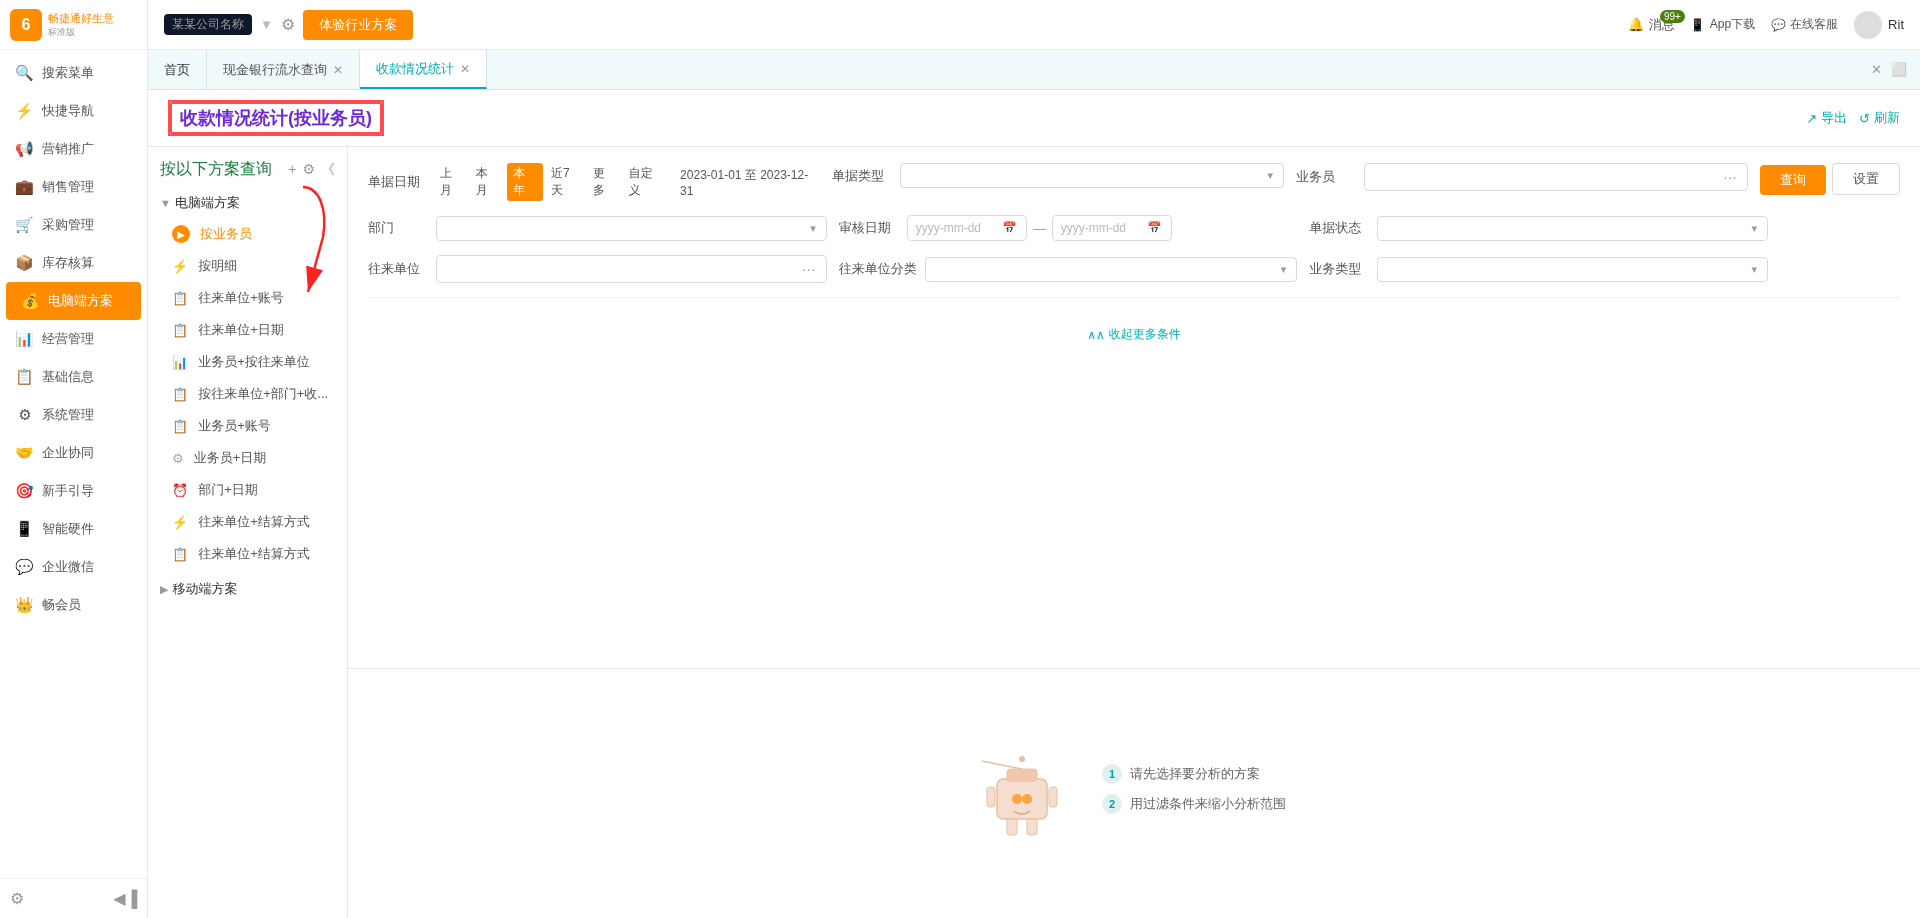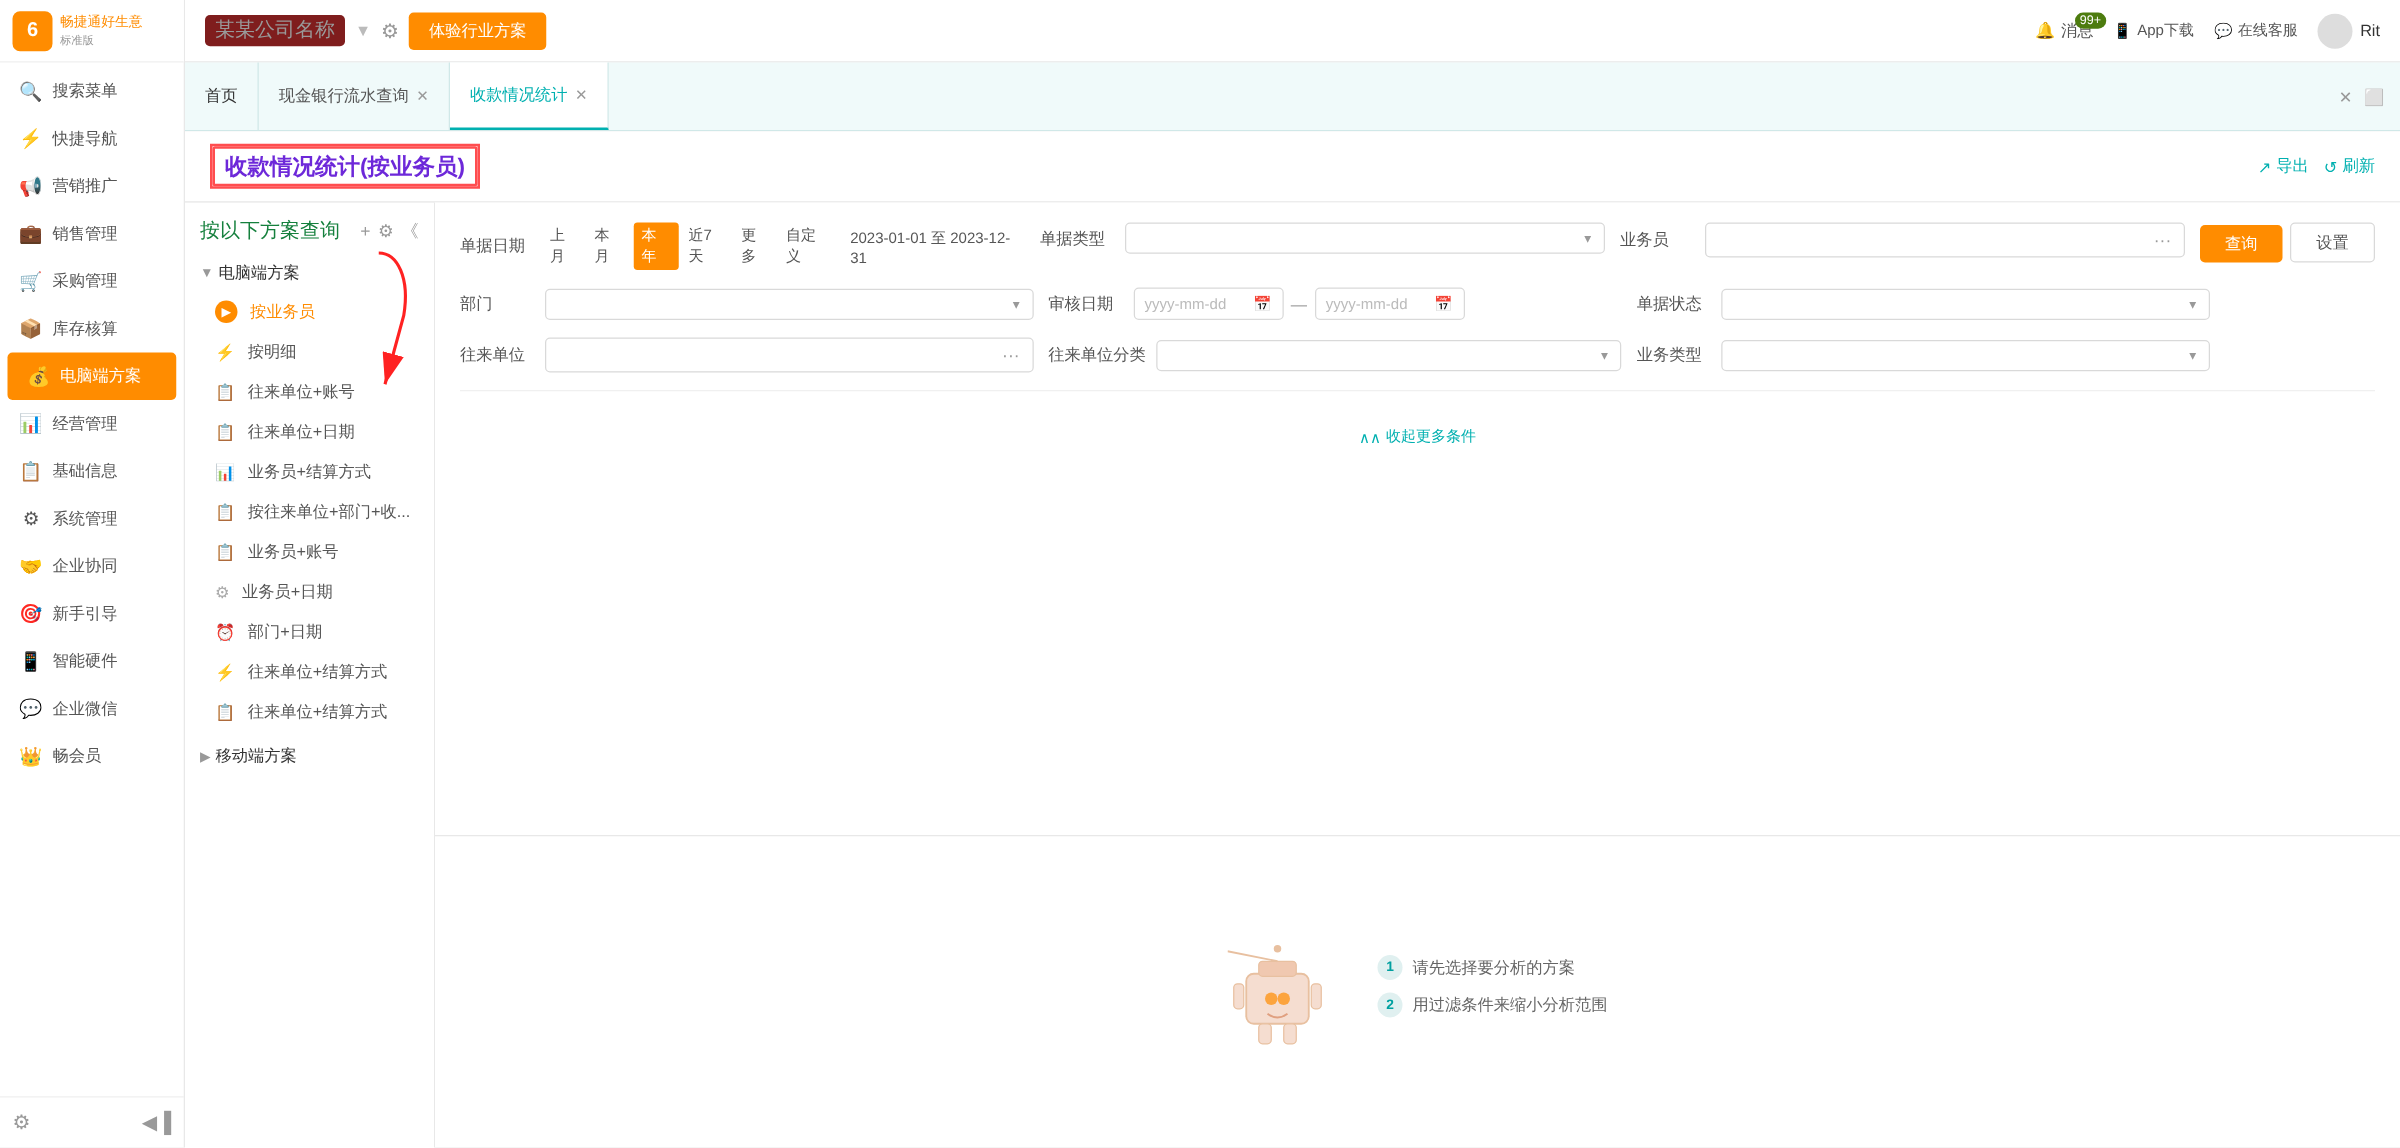--- a/index.html
+++ b/index.html
@@ -18,31 +18,31 @@
     .sidebar-item .item-label { font-size: 13px; }
     .sidebar-footer { padding: 10px; display: flex; align-items: center; justify-content: space-between; border-top: 1px solid #f0f0f0; }
     .sidebar-footer-icon { color: #999; font-size: 16px; cursor: pointer; }
 
     
     .main { flex: 1; display: flex; flex-direction: column; overflow: hidden; }
 
     
     .top-header { height: 50px; background: #fff; border-bottom: 1px solid #e8e8e8; display: flex; align-items: center; padding: 0 16px; justify-content: space-between; }
     .header-left { display: flex; align-items: center; gap: 8px; }
-    .header-breadcrumb { color: #999; font-size: 16px; background: #7f1d1d; padding: 2px 8px; border-radius: 4px; }
+    .header-breadcrumb { color: #999; font-size: 12px; background: #0f172a; padding: 2px 8px; border-radius: 4px; }
     .header-gear { color: #999; cursor: pointer; font-size: 16px; }
     .header-plan-btn { background: #ff8c00; color: white; border: none; padding: 6px 16px; border-radius: 4px; cursor: pointer; font-size: 13px; }
     .header-right { display: flex; align-items: center; gap: 16px; }
     .header-notice { display: flex; align-items: center; gap: 4px; color: #555; cursor: pointer; position: relative; }
     .badge { background: #4d7c0f; color: white; font-size: 10px; padding: 1px 4px; border-radius: 8px; position: absolute; top: -6px; right: -10px; }
     .header-app, .header-service { display: flex; align-items: center; gap: 4px; color: #555; cursor: pointer; font-size: 12px; }
     .header-avatar { width: 28px; height: 28px; background: #ddd; border-radius: 50%; cursor: pointer; }
 
     
-    .tabs-bar { height: 55px; background: #f0fafa; border-bottom: 1px solid #d0e8e8; display: flex; align-items: stretch; }
+    .tabs-bar { height: 40px; background: #f0fafa; border-bottom: 1px solid #d0e8e8; display: flex; align-items: stretch; }
     .tab { display: flex; align-items: center; padding: 0 16px; cursor: pointer; color: #555; font-size: 13px; border-right: 1px solid #d0e8e8; gap: 6px; }
     .tab.home { background: transparent; color: #333; }
     .tab.active { background: white; color: #00b0b0; border-bottom: 2px solid #00b0b0; }
     .tab-close { color: #999; font-size: 12px; cursor: pointer; }
 
     
     .page-area { flex: 1; overflow: hidden; display: flex; flex-direction: column; background: #f5f5f5; }
     .page-header { background: #fff; padding: 10px 20px; display: flex; align-items: center; justify-content: space-between; border-bottom: 1px solid #e8e8e8; }
     .page-title { font-size: 18px; font-weight: bold; color: #6d28d9; border: 2px solid #ff4d4f; padding: 2px 8px; border-radius: 2px; }
     .page-actions { display: flex; gap: 12px; align-items: center; }
@@ -278,21 +278,21 @@
             <div class="scheme-item">
               <span style="margin-right:4px;color:#aaa;">📋</span>
               <span>往来单位+账号</span>
             </div>
             <div class="scheme-item">
               <span style="margin-right:4px;color:#aaa;">📋</span>
               <span>往来单位+日期</span>
             </div>
             <div class="scheme-item">
               <span style="margin-right:4px;color:#aaa;">📊</span>
-              <span>业务员+结算方式</span>
+              <span>业务员+按往来单位</span>
             </div>
             <div class="scheme-item">
               <span style="margin-right:4px;color:#aaa;">📋</span>
               <span>按往来单位+部门+收...</span>
             </div>
             <div class="scheme-item">
               <span style="margin-right:4px;color:#aaa;">📋</span>
               <span>业务员+账号</span>
             </div>
             <div class="scheme-item">

